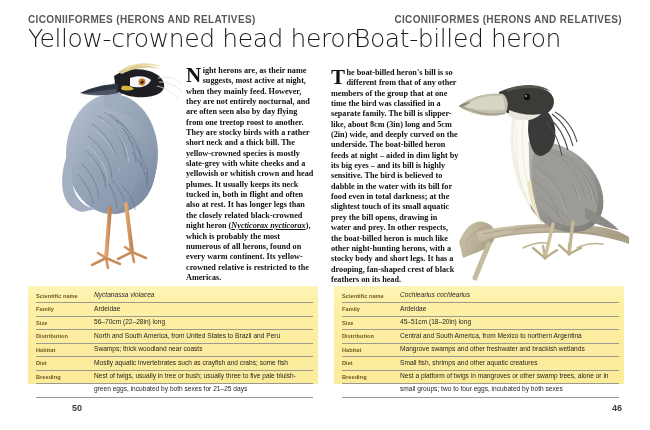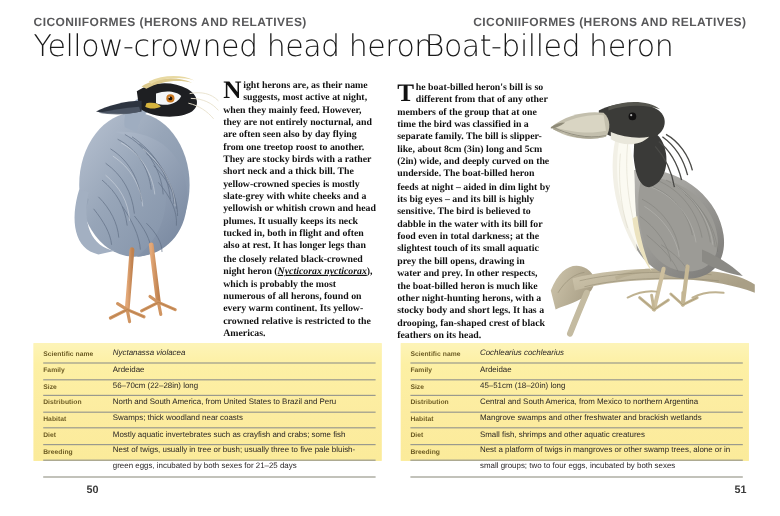--- a/index.html
+++ b/index.html
@@ -418,16 +418,16 @@
           <div class="fact-label">Breeding</div>
           <div class="fact-value">Nest a platform of twigs in mangroves or other swamp trees, alone or in</div>
         </div>
         <div class="fact-row cont">
           <div class="fact-label"></div>
           <div class="fact-value">small groups; two to four eggs, incubated by both sexes</div>
         </div>
       </div>
     </div>
 
-    <div class="folio folio-right">51</div>
+    <div class="folio folio-right">46</div>
   </div>
 
 </div>
 
 </body></html>

